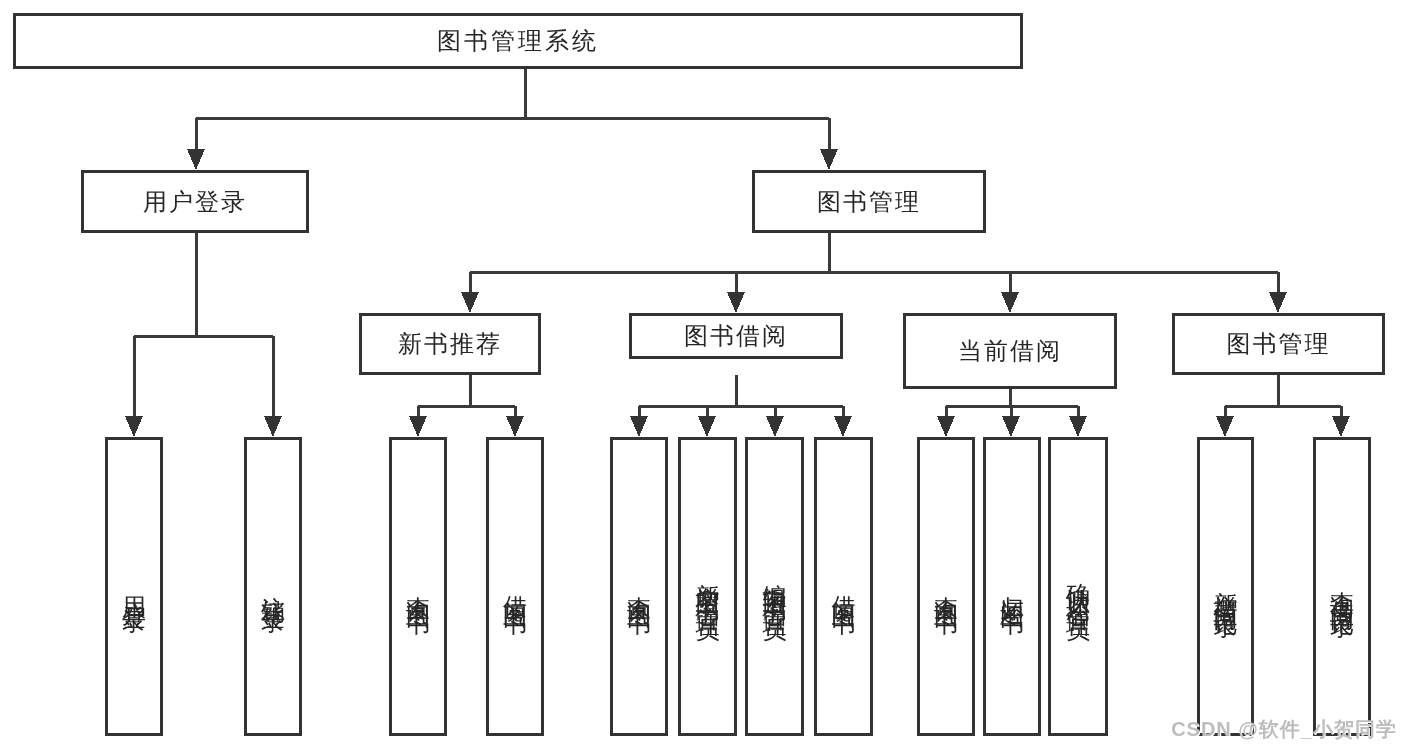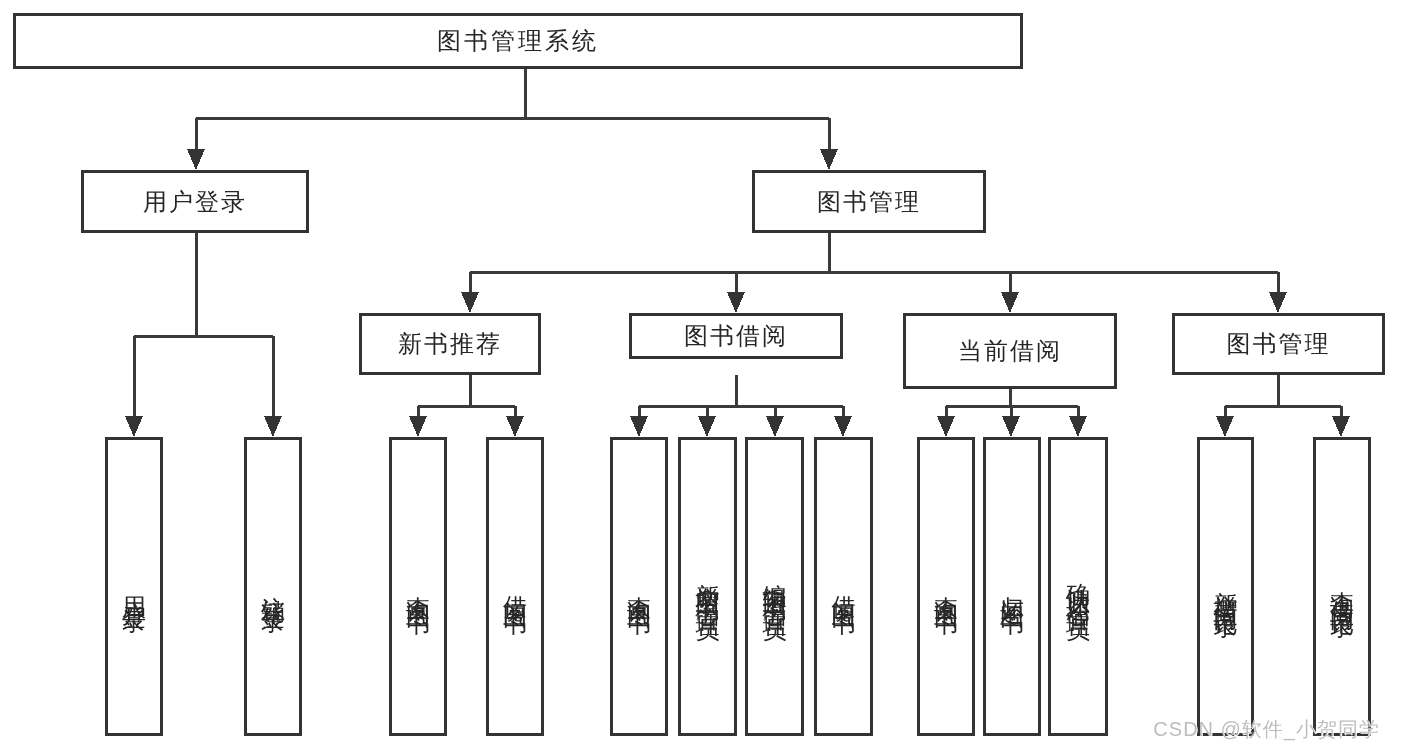--- a/index.html
+++ b/index.html
@@ -27,27 +27,28 @@
   .box.root{letter-spacing:3px;}
   .box.v{
     writing-mode:vertical-rl;
     text-orientation:mixed;
     letter-spacing:5px;
     white-space:normal;
     line-height:1;
   }
   .watermark{
     position:absolute;
-    right:25px;bottom:4px;
+    right:8px;bottom:4px;
     font-size:20px;
     letter-spacing:1px;
     color:#bdbdbd;
     text-shadow:1px 1px 0 #ffffff;
     z-index:5;
     white-space:nowrap;
+    font-weight:bold;
   }
 </style>
 </head>
 <body>
 
 <div class="canvas">
 
   <svg class="wires" width="1405" height="747" viewBox="0 0 1405 747" shape-rendering="crispEdges">
     <g stroke="#3a3a3a" stroke-width="3" fill="none">
       <path d="M525 69 V118

